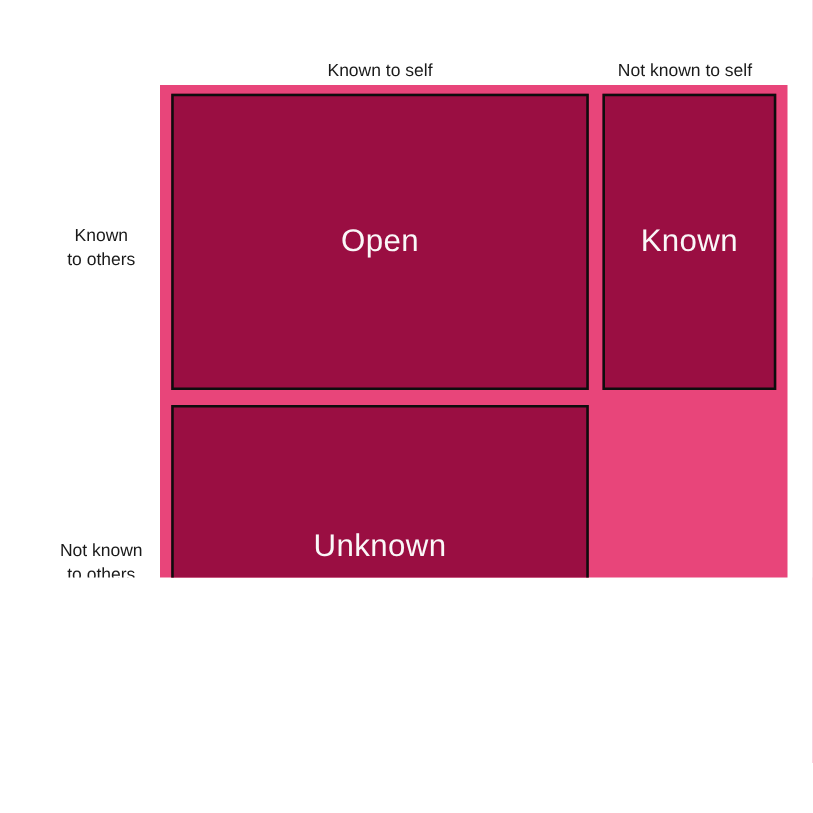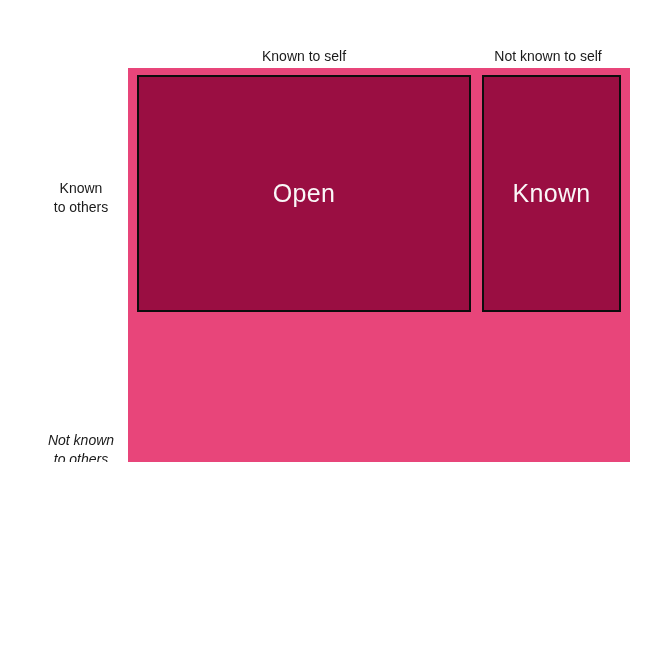--- a/index.html
+++ b/index.html
@@ -33,21 +33,21 @@
     position: absolute;
     left: 20px;
     width: 122px;
     font-size: 14px;
     line-height: 19px;
     color: var(--header_text, #1A1A1A);
     text-align: center;
     white-space: pre-line;
   }
   .row-header.row1 { top: 179px; }
-  .row-header.row2 { top: 431px; font-style: italic; }
+  .row-header.row2 { top: 431px; }
   .grid-frame {
     position: absolute;
     left: 128px;
     top: 68px;
     width: 502px;
     height: 505px;
     box-sizing: border-box;
     background: var(--frame_pink, #E8457A);
     padding: 7px 9px 23px 9px;
     display: grid;
@@ -93,17 +93,20 @@
   <div class="row-header row2">Not known
 to others</div>
 
   <div class="grid-frame">
     <div class="quadrant">
       <span>Open</span>
     </div>
     <div class="quadrant">
       <span>Known</span>
     </div>
+    <div class="quadrant">
+      <span>Unknown</span>
+    </div>
   </div>
 
   <div class="bottom-bar"></div>
 
 </div>
 
 </body></html>

